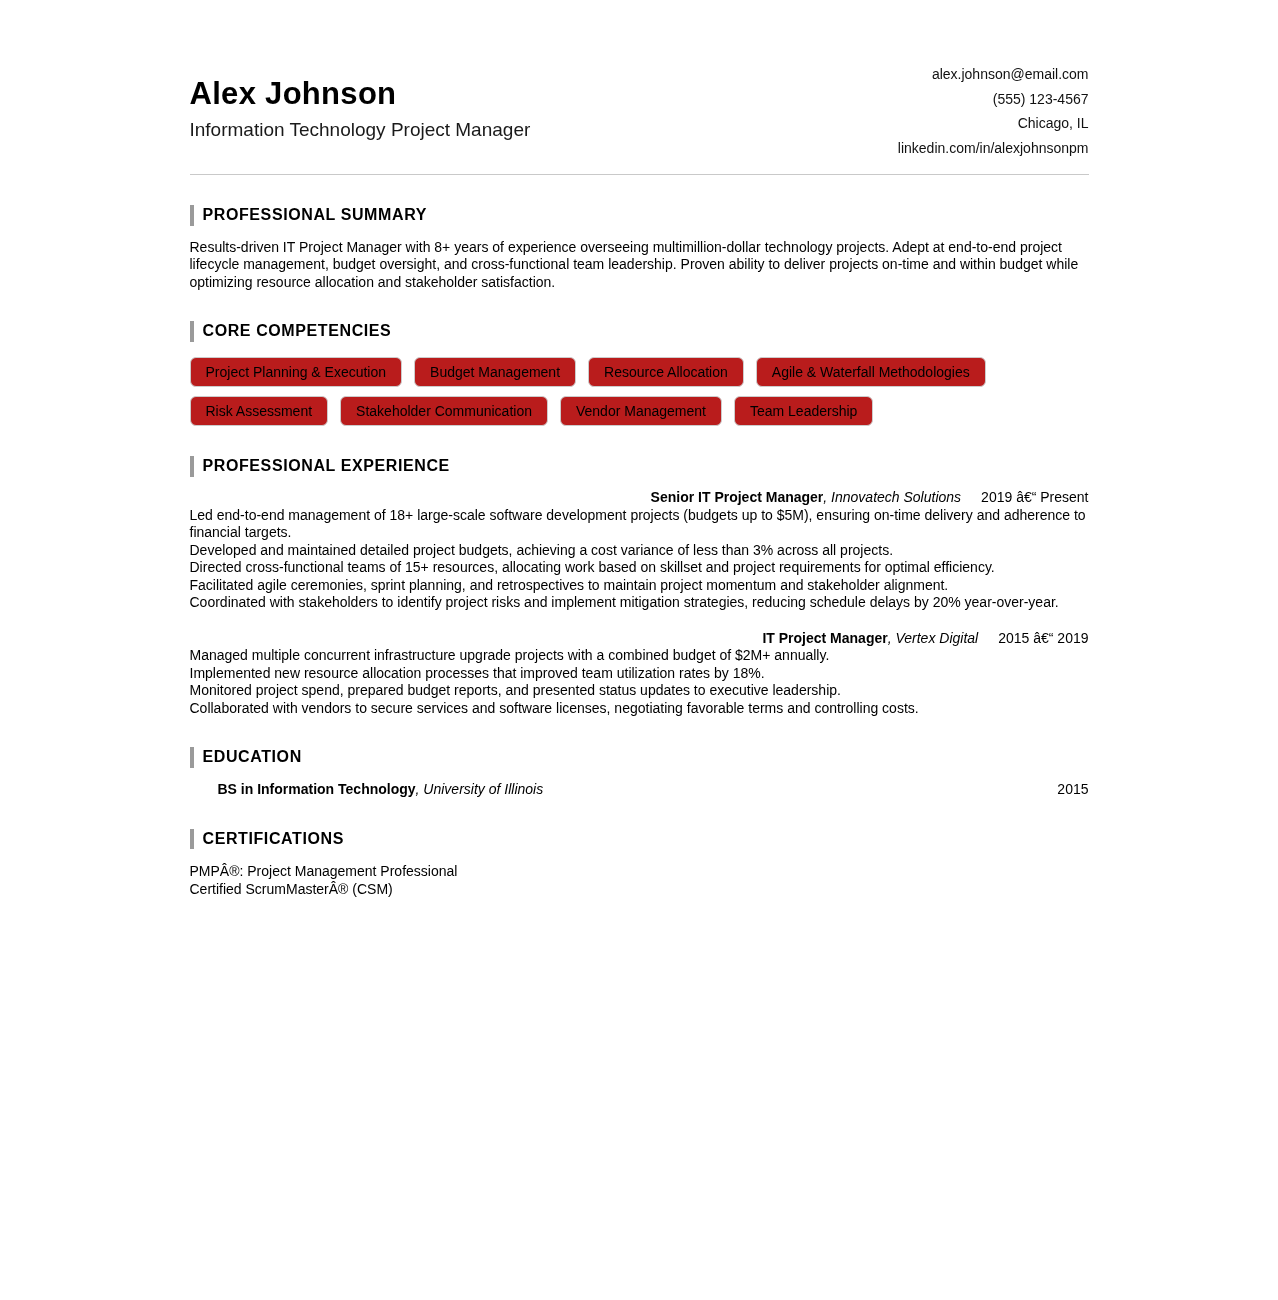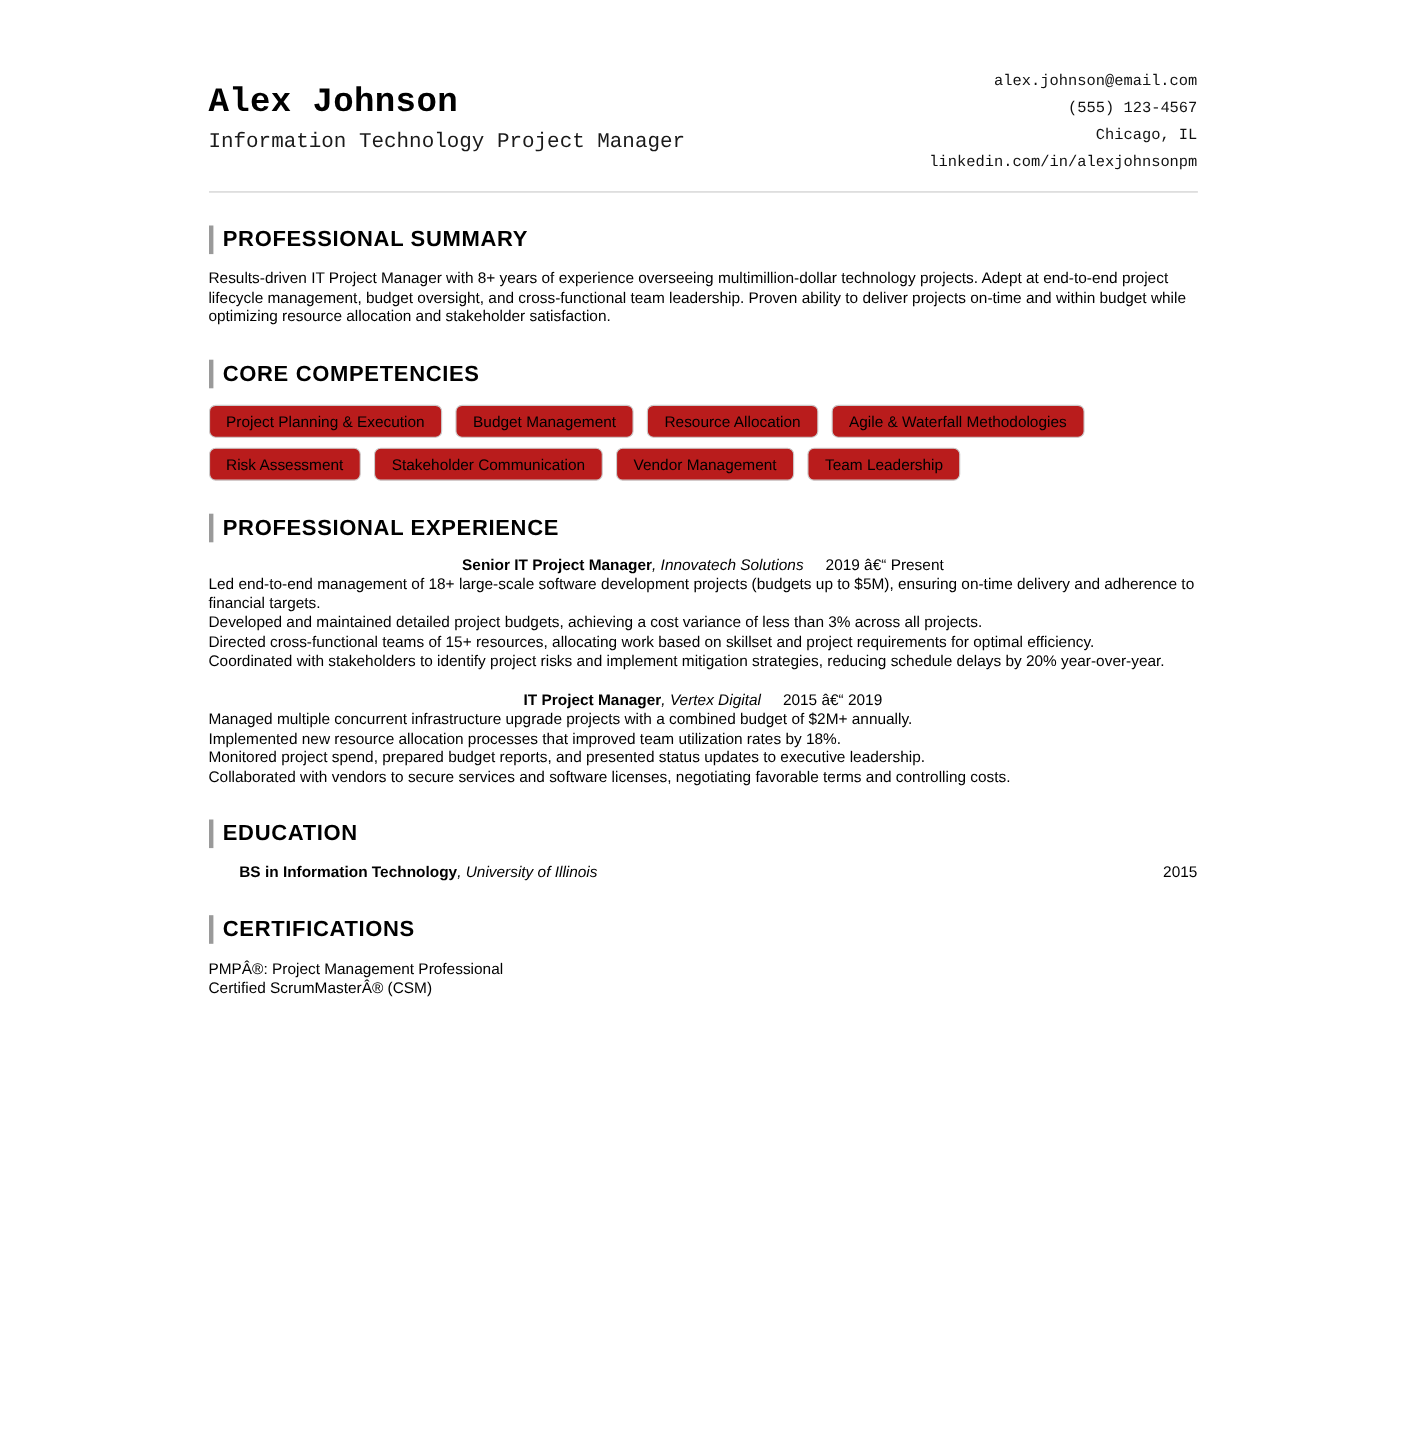--- a/index.html
+++ b/index.html
@@ -6,47 +6,47 @@
   html, body { margin: 0; padding: 0; background: #ffffff; }
   body {
     width: 1278px; height: 1300px;
     color: #000000;
     font-family: "Liberation Sans", "DejaVu Sans", sans-serif;
     overflow: hidden;
   }
   .page { width: 899px; margin: 0 auto; padding-top: 62px; }
 
   
-  .header { display: flex; justify-content: space-between; align-items: flex-start; font-family: Liberation Mono, monospace; }
+  .header { display: flex; justify-content: space-between; align-items: flex-start; }
   .name { margin: 14px 0 0 0; font-size: 31px; font-weight: bold; letter-spacing: 0.3px; color:#000; }
   .subtitle { margin-top: 7px; font-size: 19px; color: #1a1a1a; }
   .contact { text-align: right; font-size: 14px; line-height: 24.5px; color: #111111; }
 
   .divider { border: none; border-top: 1px solid #c9c9c9; margin: 14px 0 0 0; }
 
   
   section { margin-top: 30px; }
   h2 {
-    margin: 0; font-size: 20px; font-weight: bold; letter-spacing: 0.6px;
+    margin: 0; font-size: 16px; font-weight: bold; letter-spacing: 0.6px;
     border-left: 4px solid #9a9a9a; padding-left: 9px; line-height: 1.3; color:#000;
   }
   .body-text { margin: 0; font-size: 14px; line-height: 1.25; color:#000; }
   .section-content { margin-top: 13px; }
 
   
   .chips { display: flex; flex-wrap: wrap; gap: 9px 12px; margin-top: 15px; }
   .chip {
     display: inline-block; border: 1px solid #cccccc; border-radius: 6px;
     padding: 5px 15px; font-size: 14px; line-height: 1.3; background: #b91c1c; color:#000;
   }
 
   
   .job { margin-top: 12px; }
   .job + .job { margin-top: 18px; }
-  .job-header { display: flex; justify-content: center; font-size: 14px; line-height: 1.25; }
+  .job-header { display: flex; justify-content: flex-end; font-size: 14px; line-height: 1.25; }
   .bold { font-weight: bold; }
   .italic { font-style: italic; }
   .job-dates { white-space: nowrap; padding-left: 20px; }
 
   
   .edu-line { display: flex; justify-content: space-between; font-size: 14px; line-height: 1.25; margin-top: 13px; padding-left: 28px; }
 
   
   .certs { margin-top: 13px; }
   .certs p { margin: 0; font-size: 14px; line-height: 1.29; color:#000; }
@@ -96,20 +96,21 @@
     <div class="job">
       <div class="job-header">
         <div>
           <span class="bold">Senior IT Project Manager</span><span class="italic">, Innovatech Solutions</span>
         </div>
         <div class="job-dates">2019 â€“ Present</div>
       </div>
       <p class="body-text">Led end-to-end management of 18+ large-scale software development projects (budgets up to $5M), ensuring on-time delivery and adherence to financial targets.</p>
       <p class="body-text">Developed and maintained detailed project budgets, achieving a cost variance of less than 3% across all projects.</p>
       <p class="body-text">Directed cross-functional teams of 15+ resources, allocating work based on skillset and project requirements for optimal efficiency.</p>
+      <p class="body-text">Facilitated agile ceremonies, sprint planning, and retrospectives to maintain project momentum and stakeholder alignment.</p>
       <p class="body-text">Coordinated with stakeholders to identify project risks and implement mitigation strategies, reducing schedule delays by 20% year-over-year.</p>
     </div>
 
     <div class="job">
       <div class="job-header">
         <div>
           <span class="bold">IT Project Manager</span><span class="italic">, Vertex Digital</span>
         </div>
         <div class="job-dates">2015 â€“ 2019</div>
       </div>

